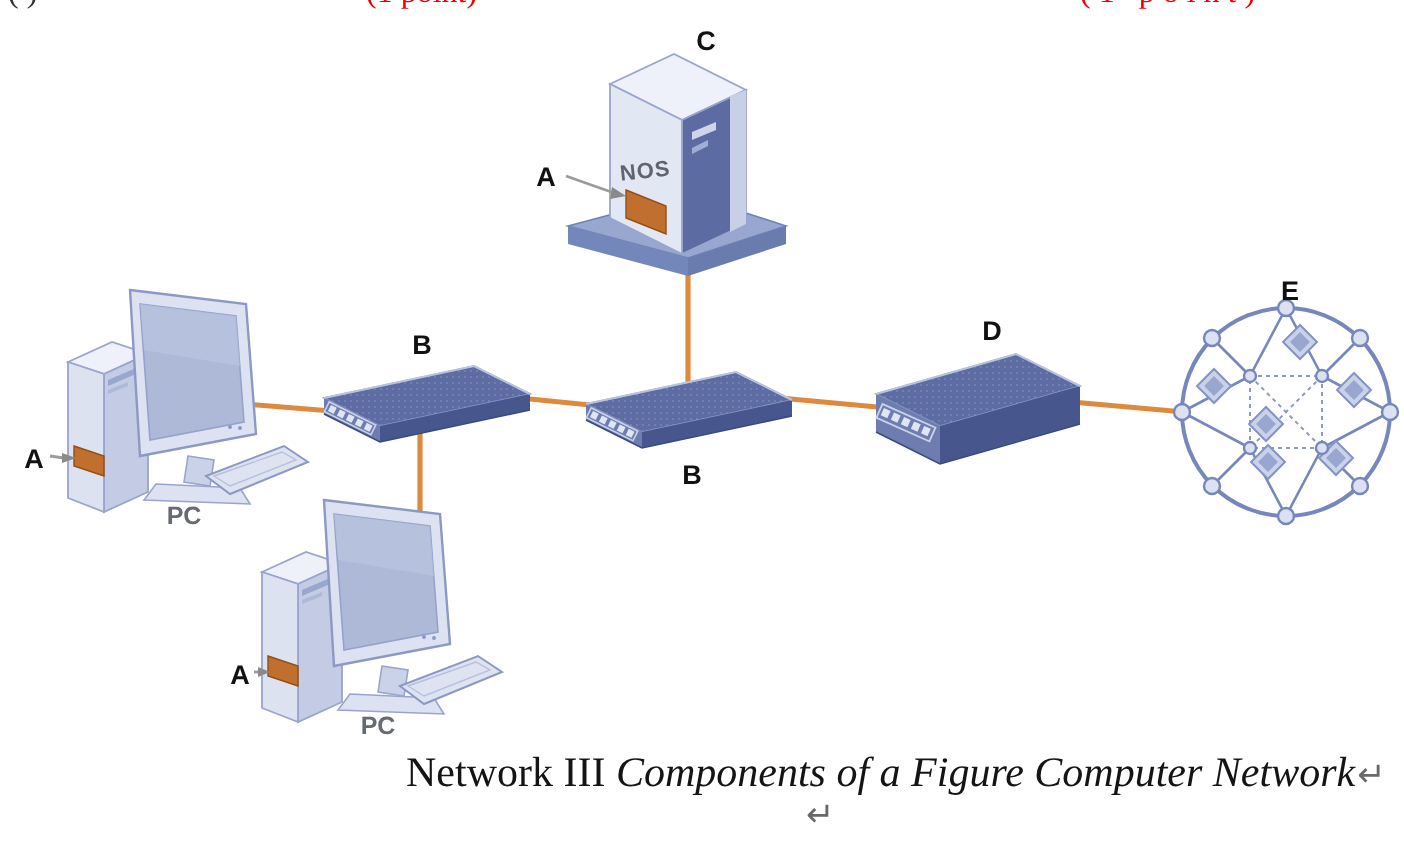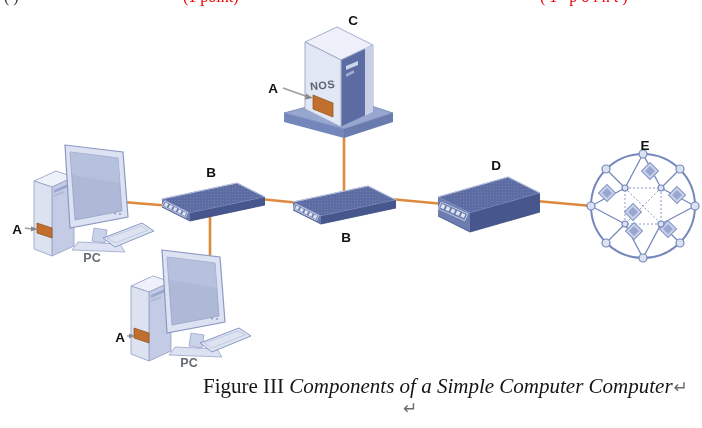--- a/index.html
+++ b/index.html
@@ -207,16 +207,16 @@
     <text class="big-label" x="346" y="242" text-anchor="middle">B</text>
     <text class="big-label" x="496" y="170" text-anchor="middle">D</text>
     <text class="big-label" x="645" y="150" text-anchor="middle">E</text>
     <text class="big-label" x="17" y="234" text-anchor="middle">A</text>
     <text class="big-label" x="120" y="342" text-anchor="middle">A</text>
     <text class="big-label" x="273" y="93" text-anchor="middle">A</text>
     <text class="pc-label" x="92" y="262" text-anchor="middle">PC</text>
     <text class="pc-label" x="189" y="367" text-anchor="middle">PC</text>
   </svg>
 
-  <div class="caption"><span>Figure III </span><em>Components of a Simple Computer Computer</em><span class="retmark">↵</span></div>
+  <div class="caption"><span>Network III </span><em>Components of a Figure Computer Network</em><span class="retmark">↵</span></div>
   <div class="caption2"><span class="retmark">↵</span></div>
 
 </div>
 
 </body></html>

